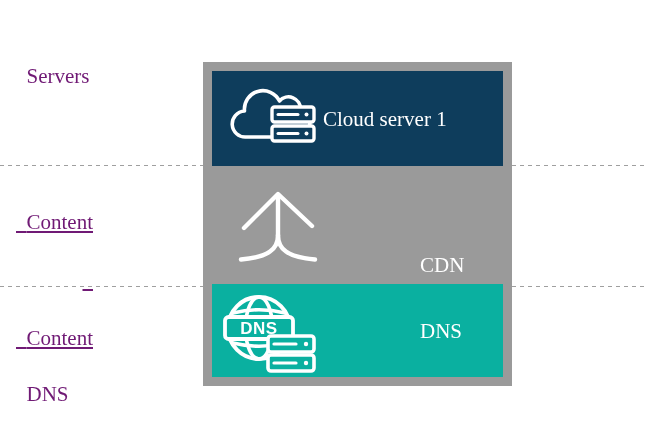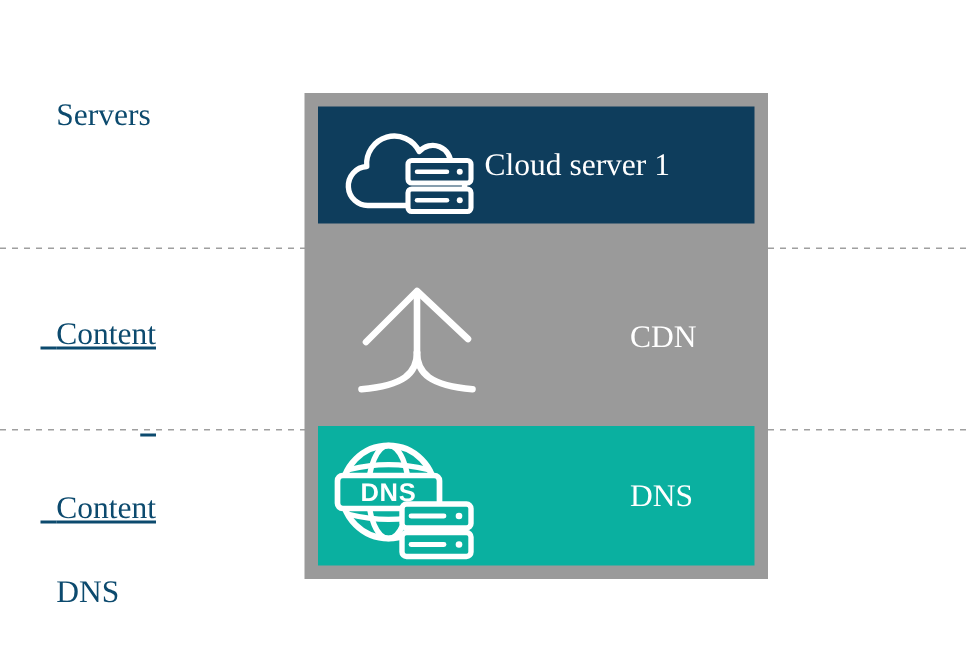--- a/index.html
+++ b/index.html
@@ -10,24 +10,24 @@
   body {
     width: 647px;
     height: 439px;
     position: relative;
     overflow: hidden;
     font-family: "Liberation Serif", serif;
   }
   
   .row-label {
     position: absolute;
-    left: 27px;
+    left: 16px;
     font-size: 21px;
     line-height: 29px;
-    color: #0c4a6e;
+    color: #701a75;
     white-space: pre;
     text-align: right;
   }
   #label-servers { top: 33px; }
   #label-cdn     { top: 179px; text-decoration: underline; }
   #label-dns     { top: 351px; }
 
   
   .dashline {
     position: absolute;
@@ -55,21 +55,21 @@
   }
   .stack-box {
     position: absolute;
     left: 9px;
     width: 291px;
     display: flex;
     align-items: center;
   }
   #server-box {
     top: 9px;
-    height: 78px;
+    height: 95px;
     background: #0e3d5c;
   }
   #cdn-band {
     left: 0;
     width: 309px;
     top: 104px;
     height: 118px;
     background: transparent;
   }
   #dns-box {
@@ -79,21 +79,21 @@
   }
   .box-label {
     position: absolute;
     color: #ffffff;
     font-size: 21px;
     top: 50%;
     transform: translateY(-50%);
     white-space: nowrap;
   }
   #server-box .box-label { left: 111px; }
-  #cdn-band  .box-label { left: 217px; }
+  #cdn-band  .box-label { left: 217px; margin-top: 40px; }
   #dns-box   .box-label { left: 208px; }
 
   .icon-wrap { position: absolute; }
   #cloud-server-icon { left: 12px; top: 13px; }
   #merge-arrow-icon  { left: 33px; top: 23px; }
   #globe-dns-icon    { left: 10px; top: 6px; }
 
   svg { display: block; }
   .stroke-w {
     fill: none;

